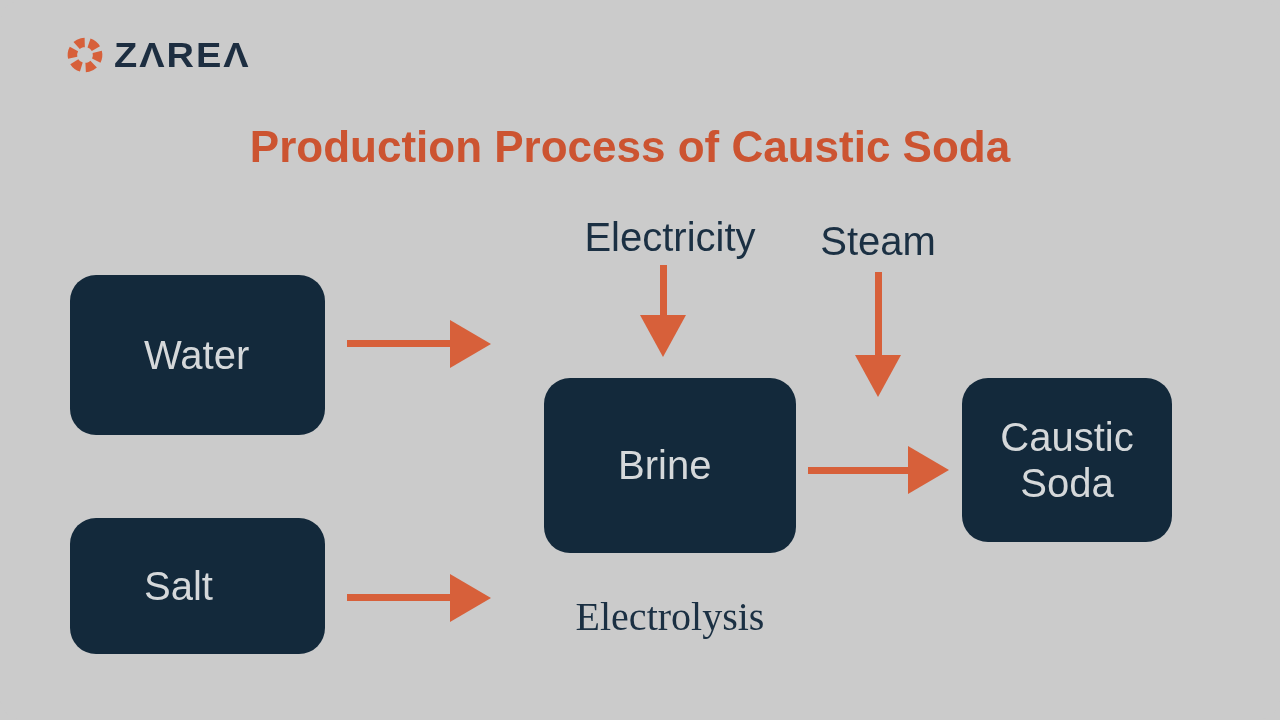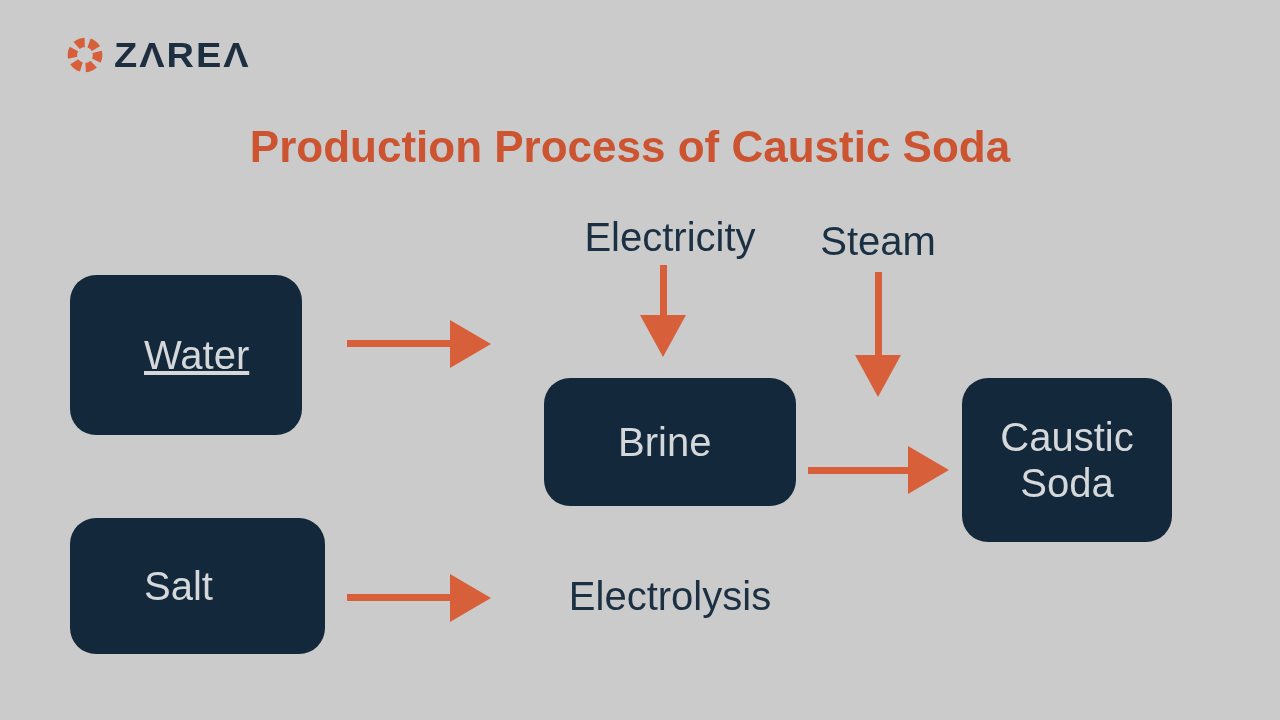--- a/index.html
+++ b/index.html
@@ -21,30 +21,30 @@
   .title{position:absolute;top:122px;left:0;width:1260px;text-align:center;
          font-size:44px;font-weight:bold;color:var(--title);letter-spacing:0px;}
 
   
   .node{position:absolute;background:var(--navy);border-radius:26px;color:var(--box-text);
         font-size:40px;display:flex;align-items:center;}
   .node .lbl{display:block;}
   .node-left .lbl{padding-left:74px;}
   .node-center{justify-content:center;text-align:center;}
   .node-center .lbl{width:150px;line-height:1.15;}
-  .node-water{left:70px;top:275px;width:232px;height:160px;text-decoration:underline;}
+  .node-water{left:70px;top:275px;width:255px;height:160px;}
   .node-salt{left:70px;top:518px;width:255px;height:136px;}
-  .node-brine{left:544px;top:378px;width:252px;height:128px;}
+  .node-brine{left:544px;top:378px;width:252px;height:175px;}
   .node-caustic{left:962px;top:378px;width:210px;height:164px;}
 
   
   .flow-label{position:absolute;transform:translateX(-50%);font-size:40px;color:var(--label-text);white-space:nowrap;}
   .lab-electricity{left:670px;top:215px;}
   .lab-steam{left:878px;top:219px;}
-  .lab-electrolysis{left:670px;top:574px;}
+  .lab-electrolysis{left:670px;top:593px;font-family:Liberation Serif, serif;}
 
   
   .shaft{position:absolute;background:var(--accent);}
   .head{position:absolute;width:0;height:0;}
   .head-right{border-top:24px solid transparent;border-bottom:24px solid transparent;
               border-left:41px solid var(--accent);}
   .head-down{border-left:23px solid transparent;border-right:23px solid transparent;
              border-top:42px solid var(--accent);}
   .a1-shaft{left:347px;top:340px;width:104px;height:7px;}
   .a1-head{left:450px;top:320px;}

